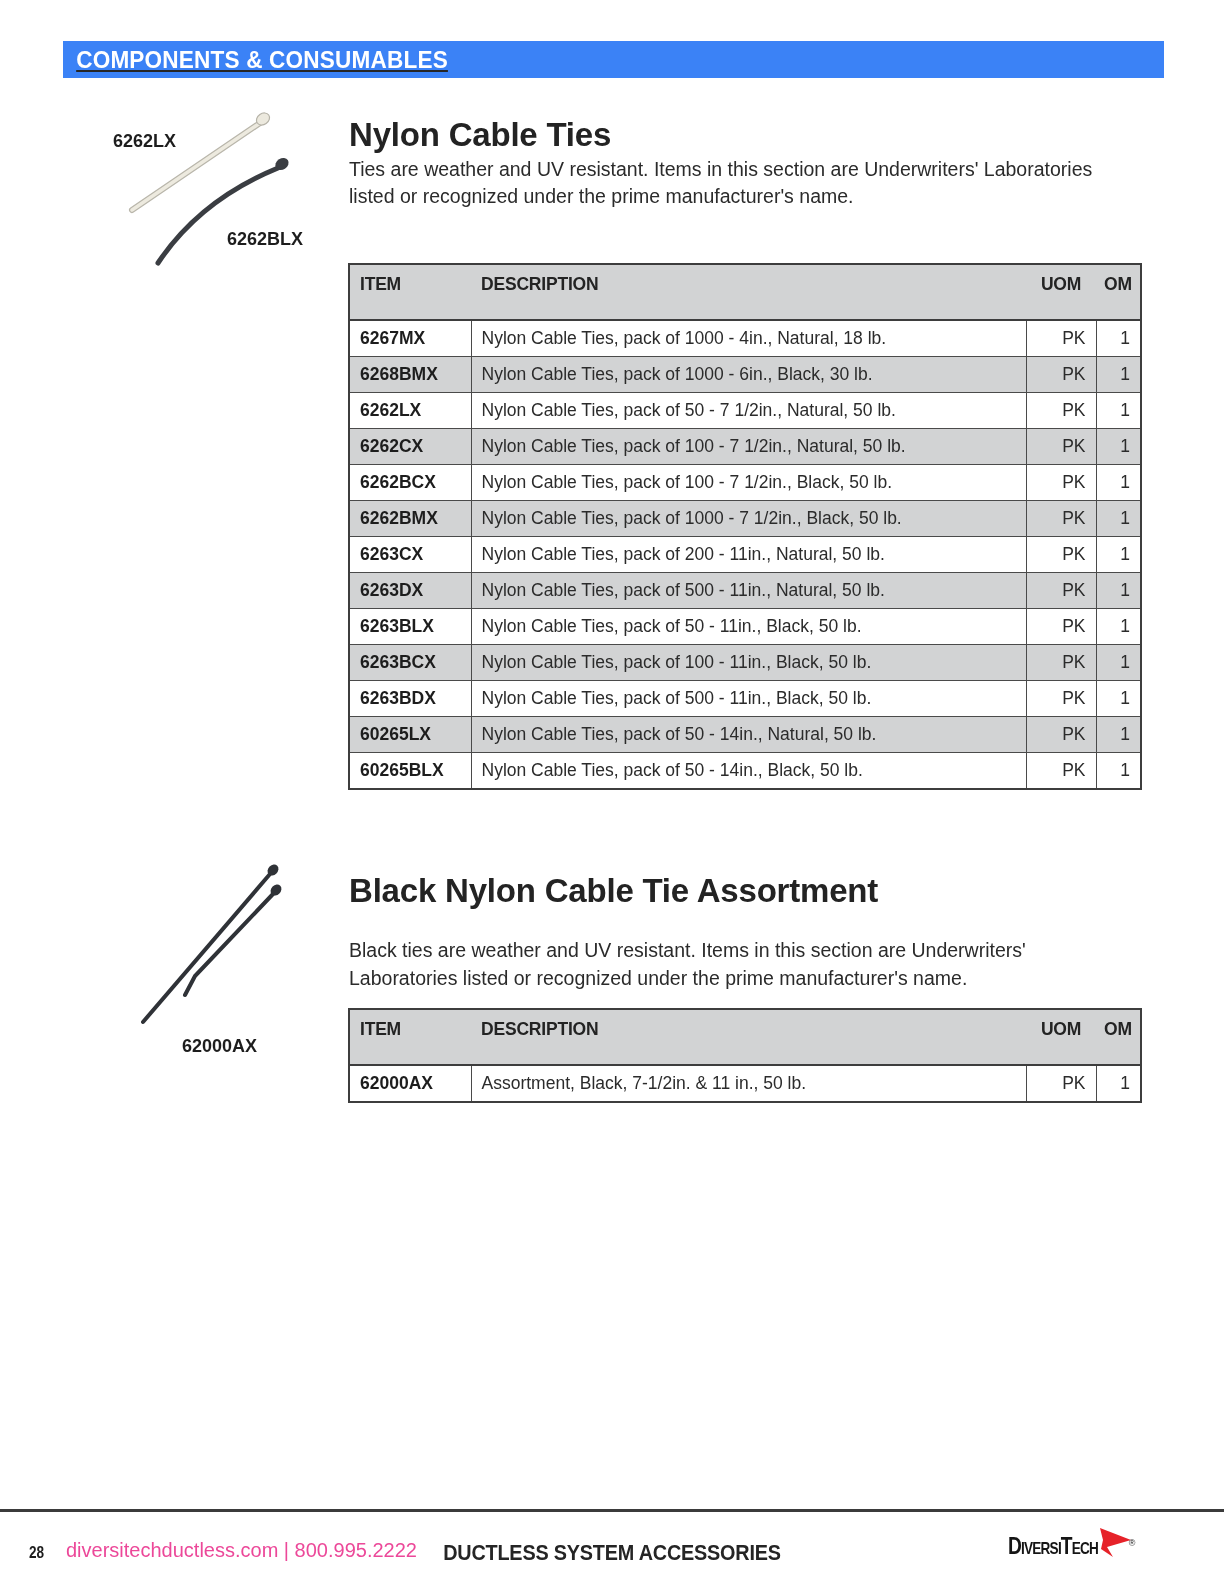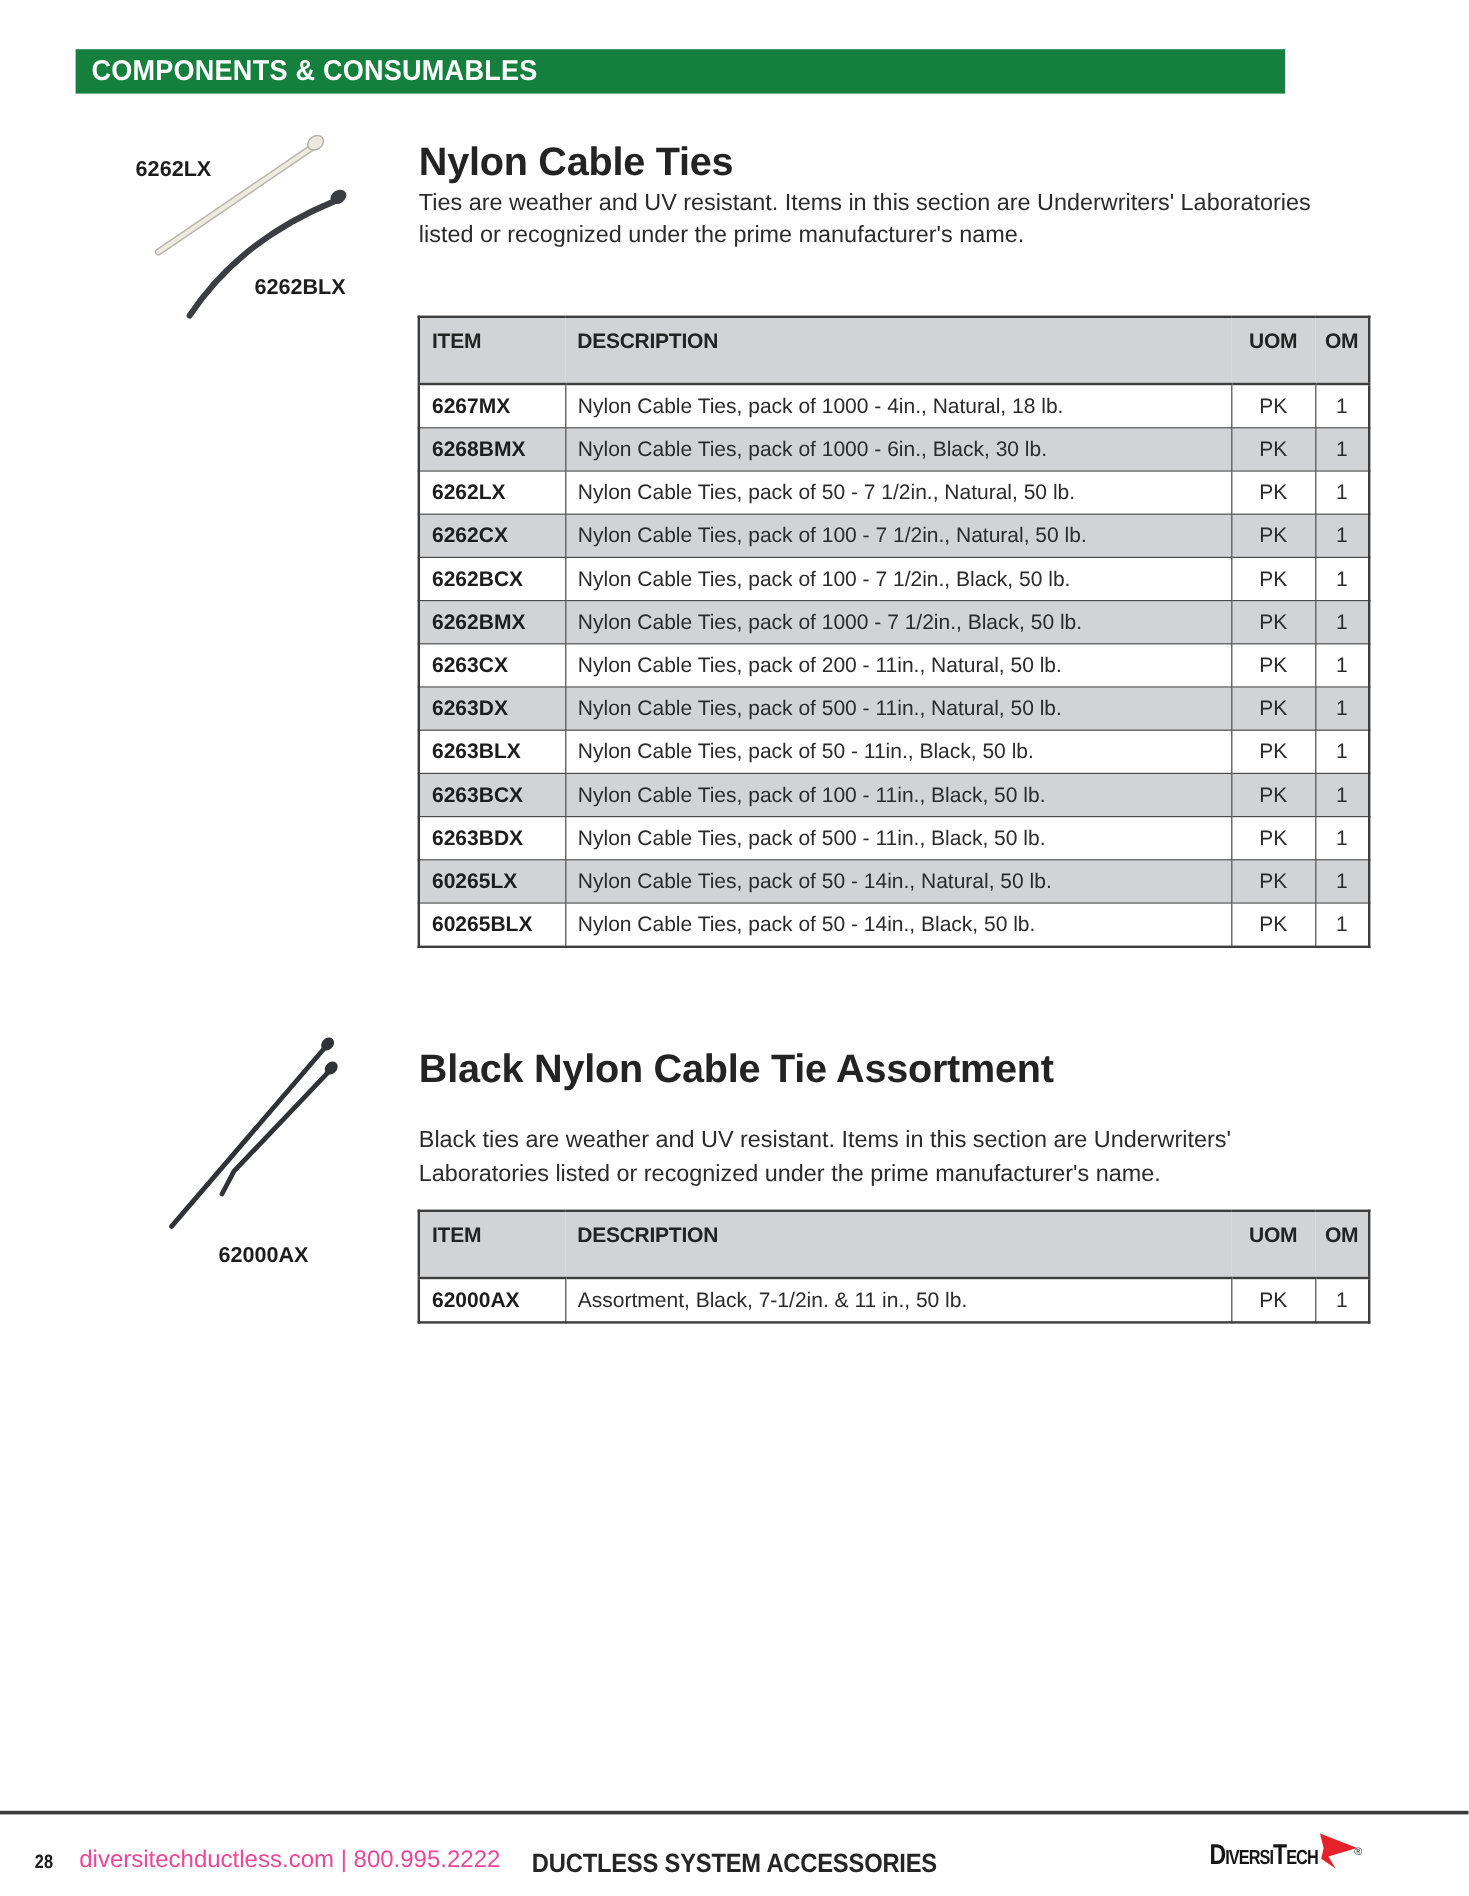--- a/index.html
+++ b/index.html
@@ -10,23 +10,23 @@
     width: 1224px;
     height: 1580px;
     background: #ffffff;
     overflow: hidden;
   }
 
   
   .banner {
     position: absolute;
     left: 63px; top: 41px;
-    width: 1008px; height: 37px;
-    background: #15803d;
-    display: flex; align-items: center;
+    width: 1101px; height: 37px;
+    background: #3b82f6;
+    display: flex; align-items: center; text-decoration: underline;
   }
   .banner-title {
     color: #ffffff;
     font-size: 24px;
     font-weight: bold;
     letter-spacing: 0.2px;
     padding-left: 14px;
     transform: scaleX(0.94);
     transform-origin: left center;
     white-space: nowrap;
@@ -56,21 +56,21 @@
   
   .fig { position: absolute; }
   .fig-label {
     position: absolute;
     font-size: 18px;
     font-weight: bold;
     color: #1d1d1d;
     white-space: nowrap;
   }
   #label-6262lx  { left: 113px; top: 131px; }
-  #label-6262blx { left: 212px; top: 229px; }
+  #label-6262blx { left: 227px; top: 229px; }
   #label-62000ax { left: 182px; top: 1036px; }
   #fig1 { left: 100px; top: 105px; }
   #fig2 { left: 135px; top: 848px; }
 
   
   .table-wrap { position: absolute; left: 348px; }
   #table1-wrap { top: 263px; }
   #table2-wrap { top: 1008px; }
   table.catalog {
     border-collapse: collapse;
@@ -92,21 +92,21 @@
   table.catalog td {
     font-size: 17.5px;
     color: #2b2b2b;
     padding: 7px 10px;
     border: 1px solid #4a4a4a;
     overflow: hidden;
     white-space: nowrap;
   }
   table.catalog tbody tr:nth-child(even) td { background: #d2d3d4; }
   table.catalog td.c0 { font-weight: bold; color: #1d1d1d; }
-  table.catalog td.c2, table.catalog td.c3 { text-align: center; }
+  table.catalog td.c2, table.catalog td.c3 { text-align: right; }
   table.catalog th.c2, table.catalog th.c3 { text-align: center; padding-left: 4px; padding-right: 4px; }
 
   
   .footer-rule {
     position: absolute;
     left: 0; top: 1509px;
     width: 1224px; height: 3px;
     background: #3b3b3b;
   }
   .page-number {

